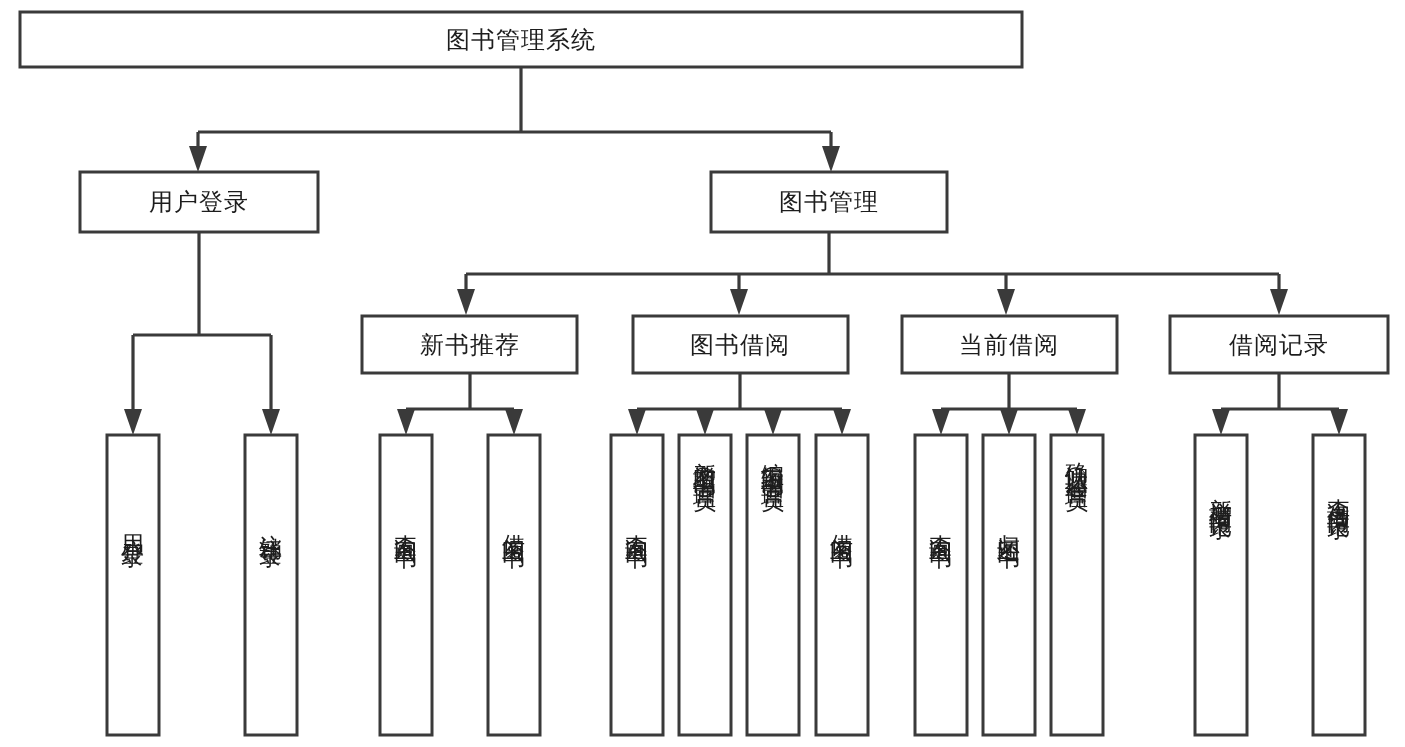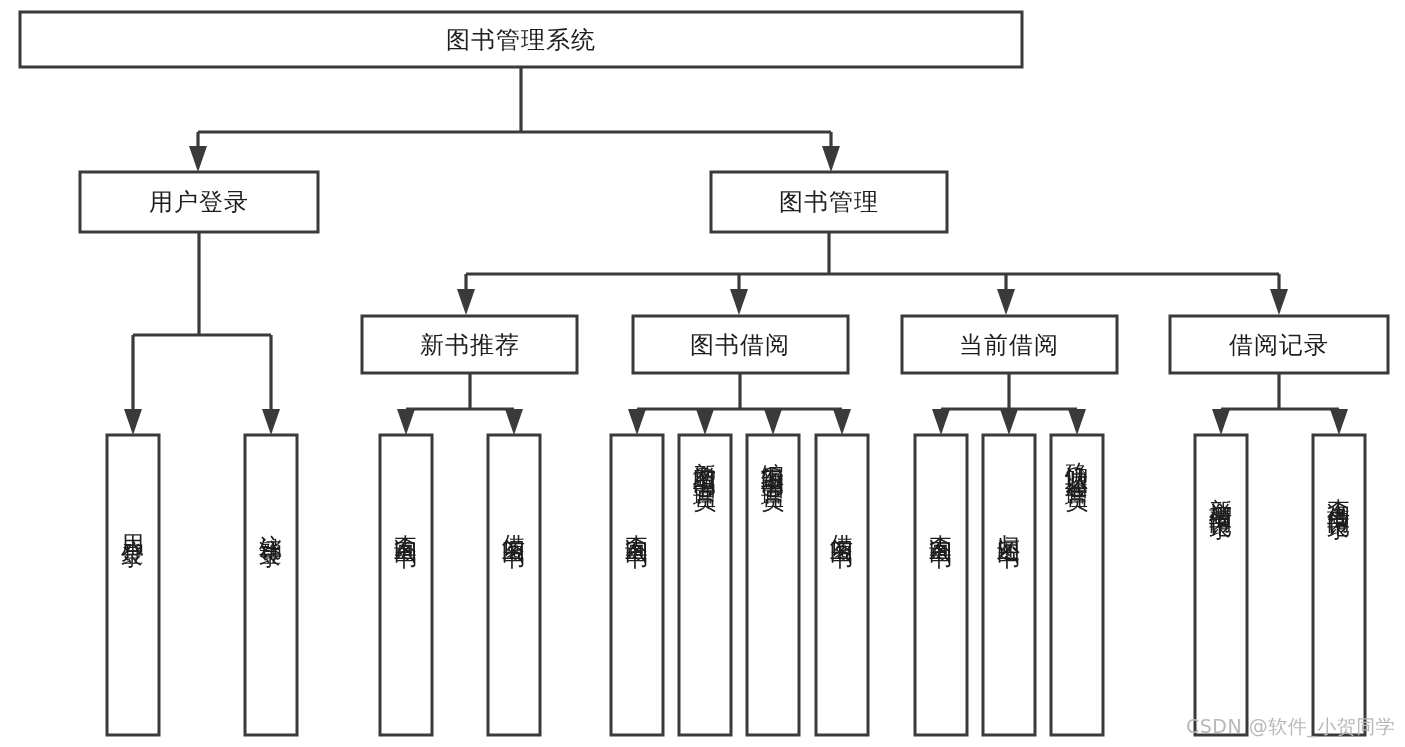--- a/index.html
+++ b/index.html
@@ -193,15 +193,14 @@
   <div class="leaf-label" style="left:761px; top:444px; height:290px;">编辑图书（管理员）</div>
   <div class="leaf-label" style="left:830px; top:516px; height:138px;">借阅图书</div>
 
   <div class="leaf-label" style="left:929px; top:516px; height:138px;">查询图书</div>
   <div class="leaf-label" style="left:997px; top:516px; height:138px;">归还图书</div>
   <div class="leaf-label" style="left:1065px; top:444px; height:290px;">确认归还（管理员）</div>
 
   <div class="leaf-label" style="left:1209px; top:480px; height:210px;">新增借阅记录</div>
   <div class="leaf-label" style="left:1327px; top:480px; height:210px;">查询借阅记录</div>
 
-  <div class="watermark">CSDN @软件_小贺同学</div>
 
 </div>
 
 </body></html>

